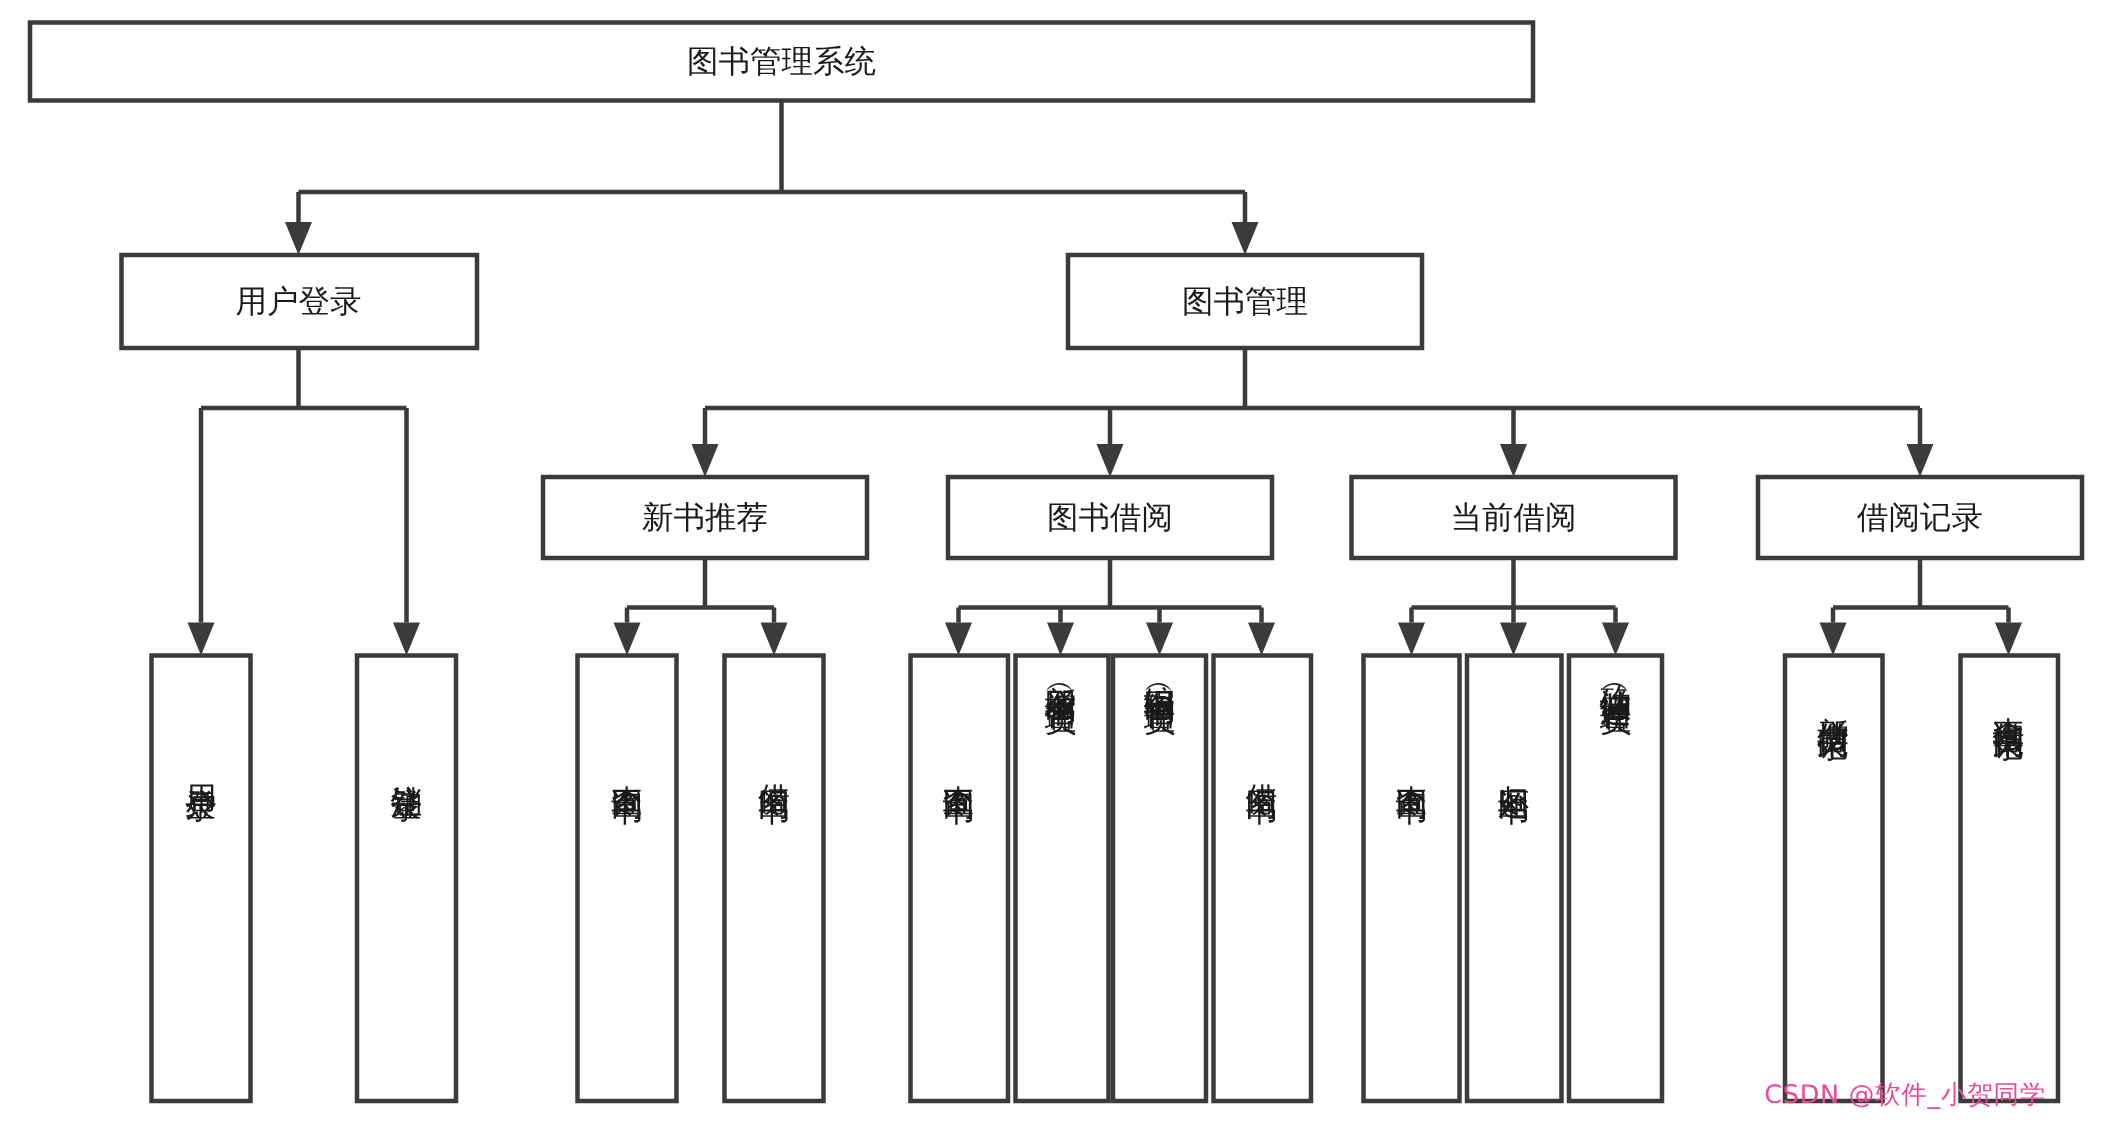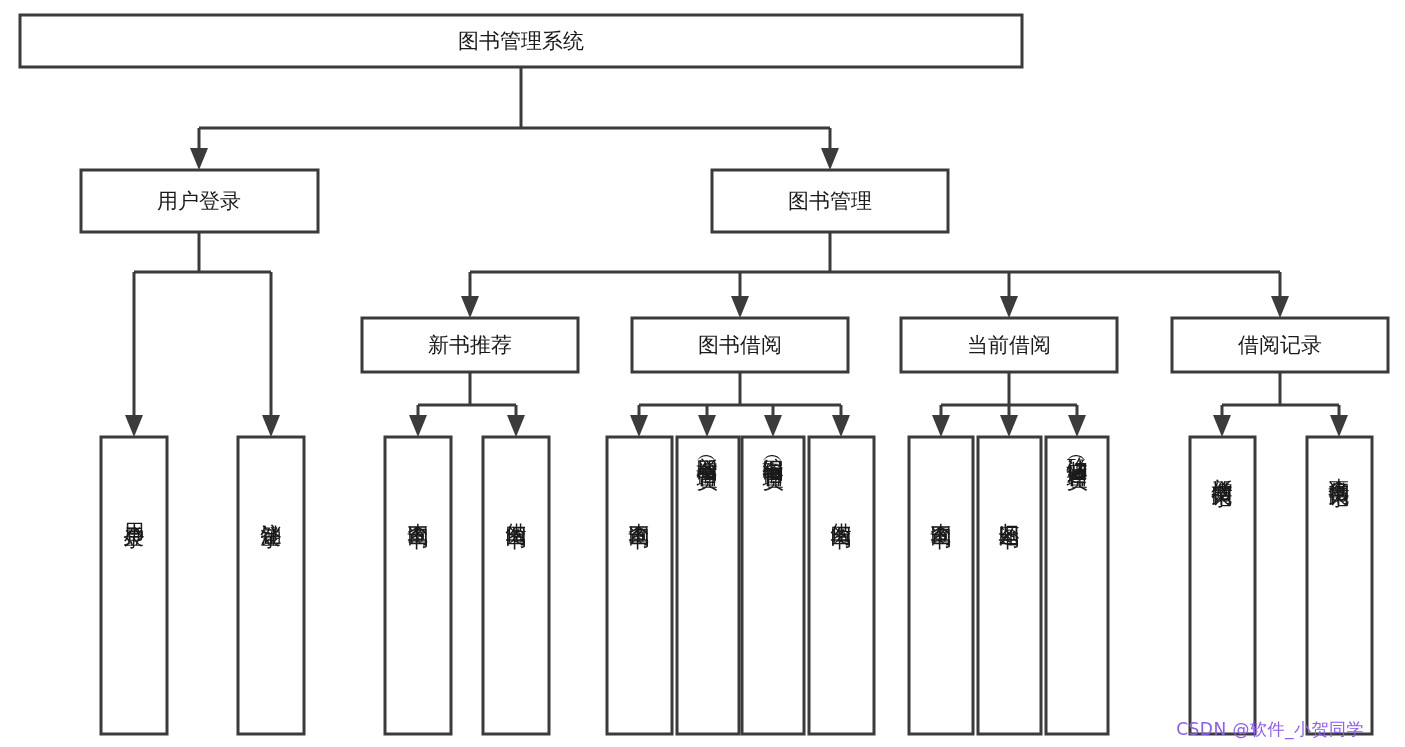--- a/index.html
+++ b/index.html
@@ -55,21 +55,21 @@
   .arrow-head {
     fill: #3b3b3b;
     stroke: none;
   }
   .watermark {
     position: absolute;
     right: 8px;
     bottom: 6px;
     font-family: "DejaVu Sans", "Liberation Sans", sans-serif;
     font-size: 17px;
-    color: #8b5cf6;
+    color: #ec4899;
     white-space: nowrap;
     user-select: none;
     letter-spacing: 0.5px;
   }
 </style>
 </head>
 <body>
 
 <div id="diagram-root">
   <svg class="flow" viewBox="0 0 1405 747" xmlns="http://www.w3.org/2000/svg">

